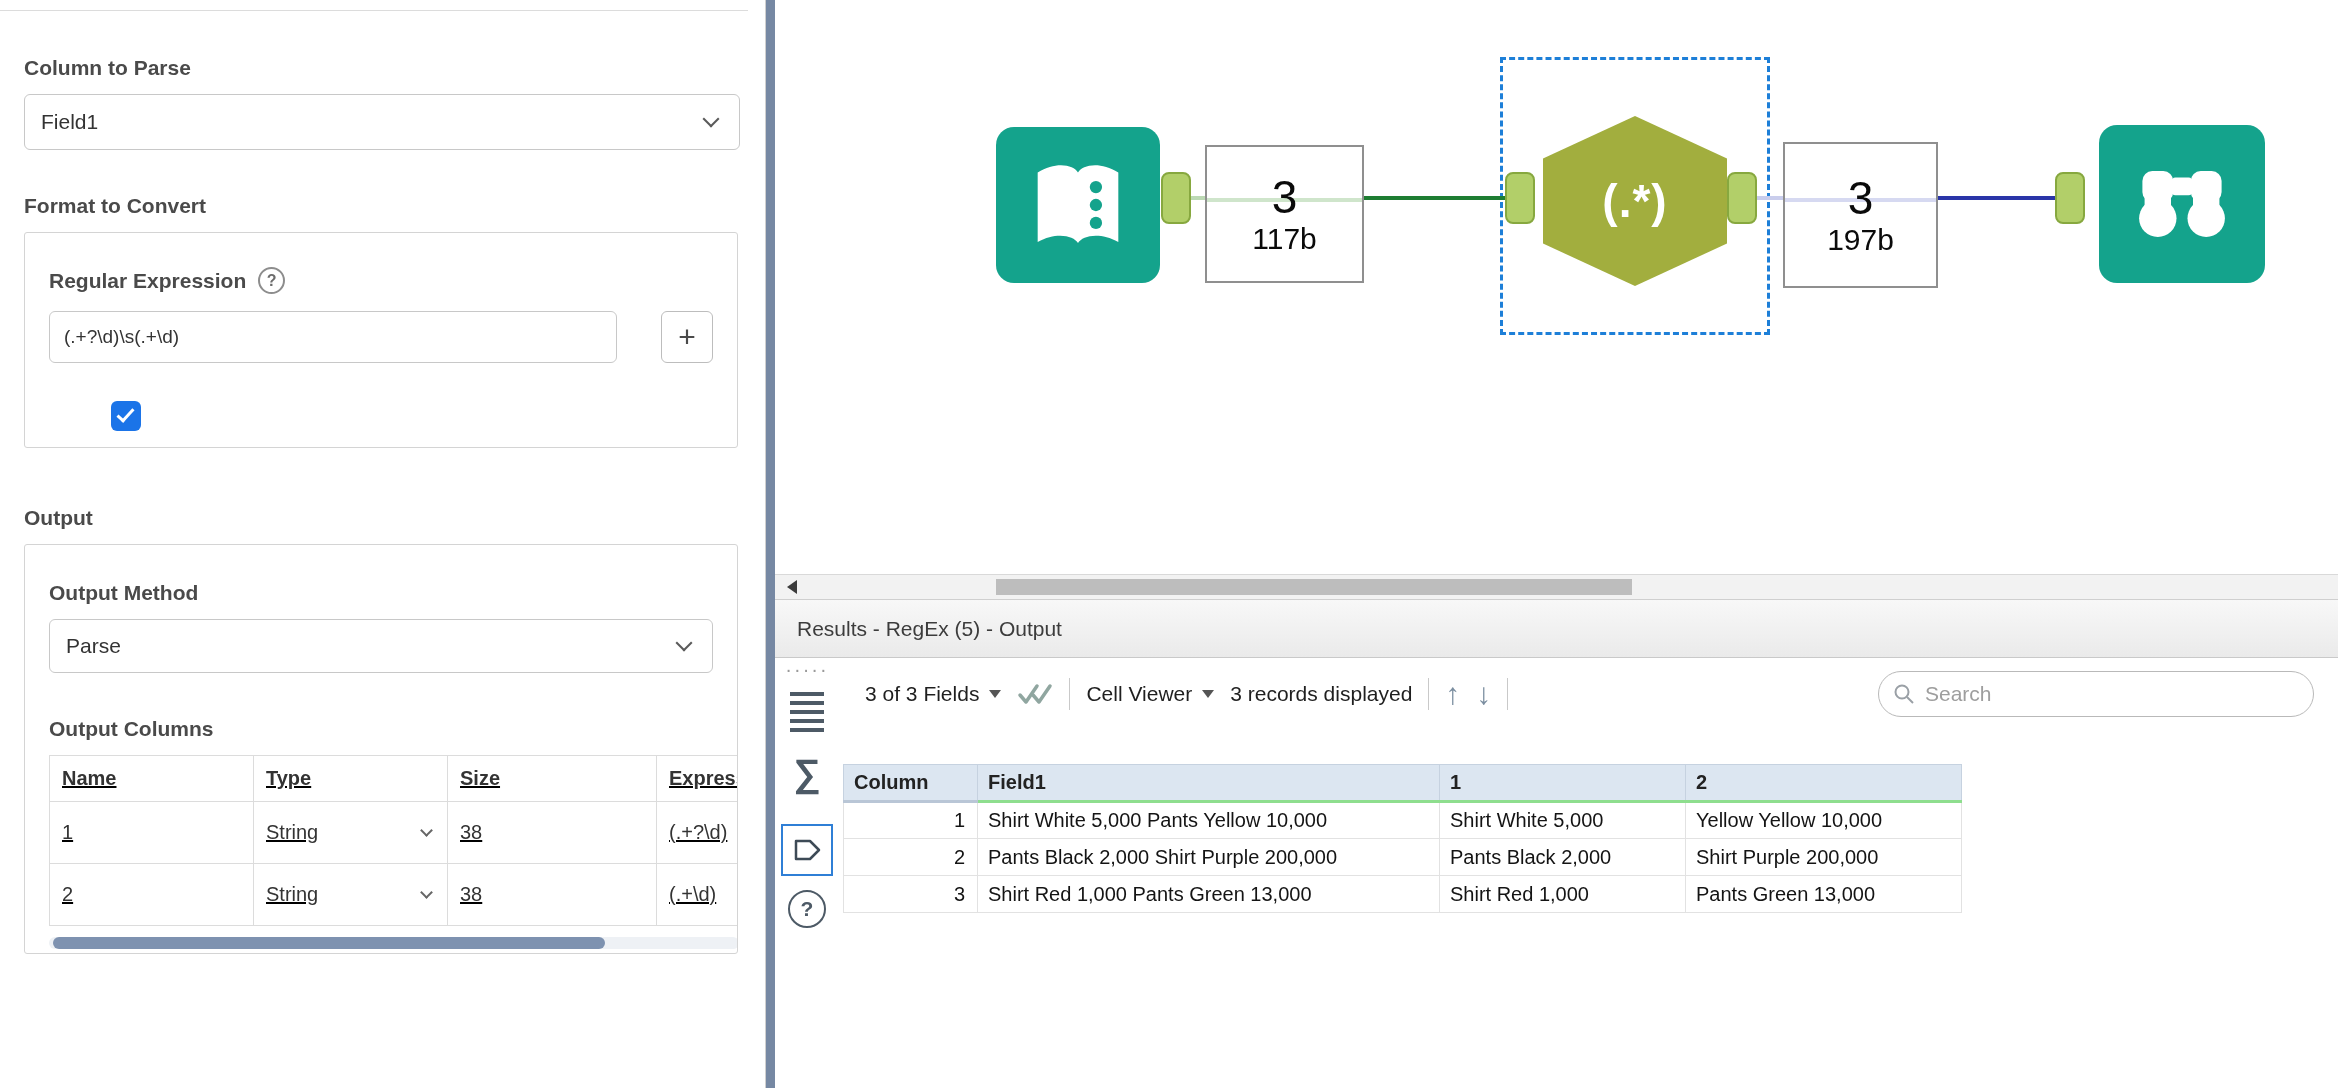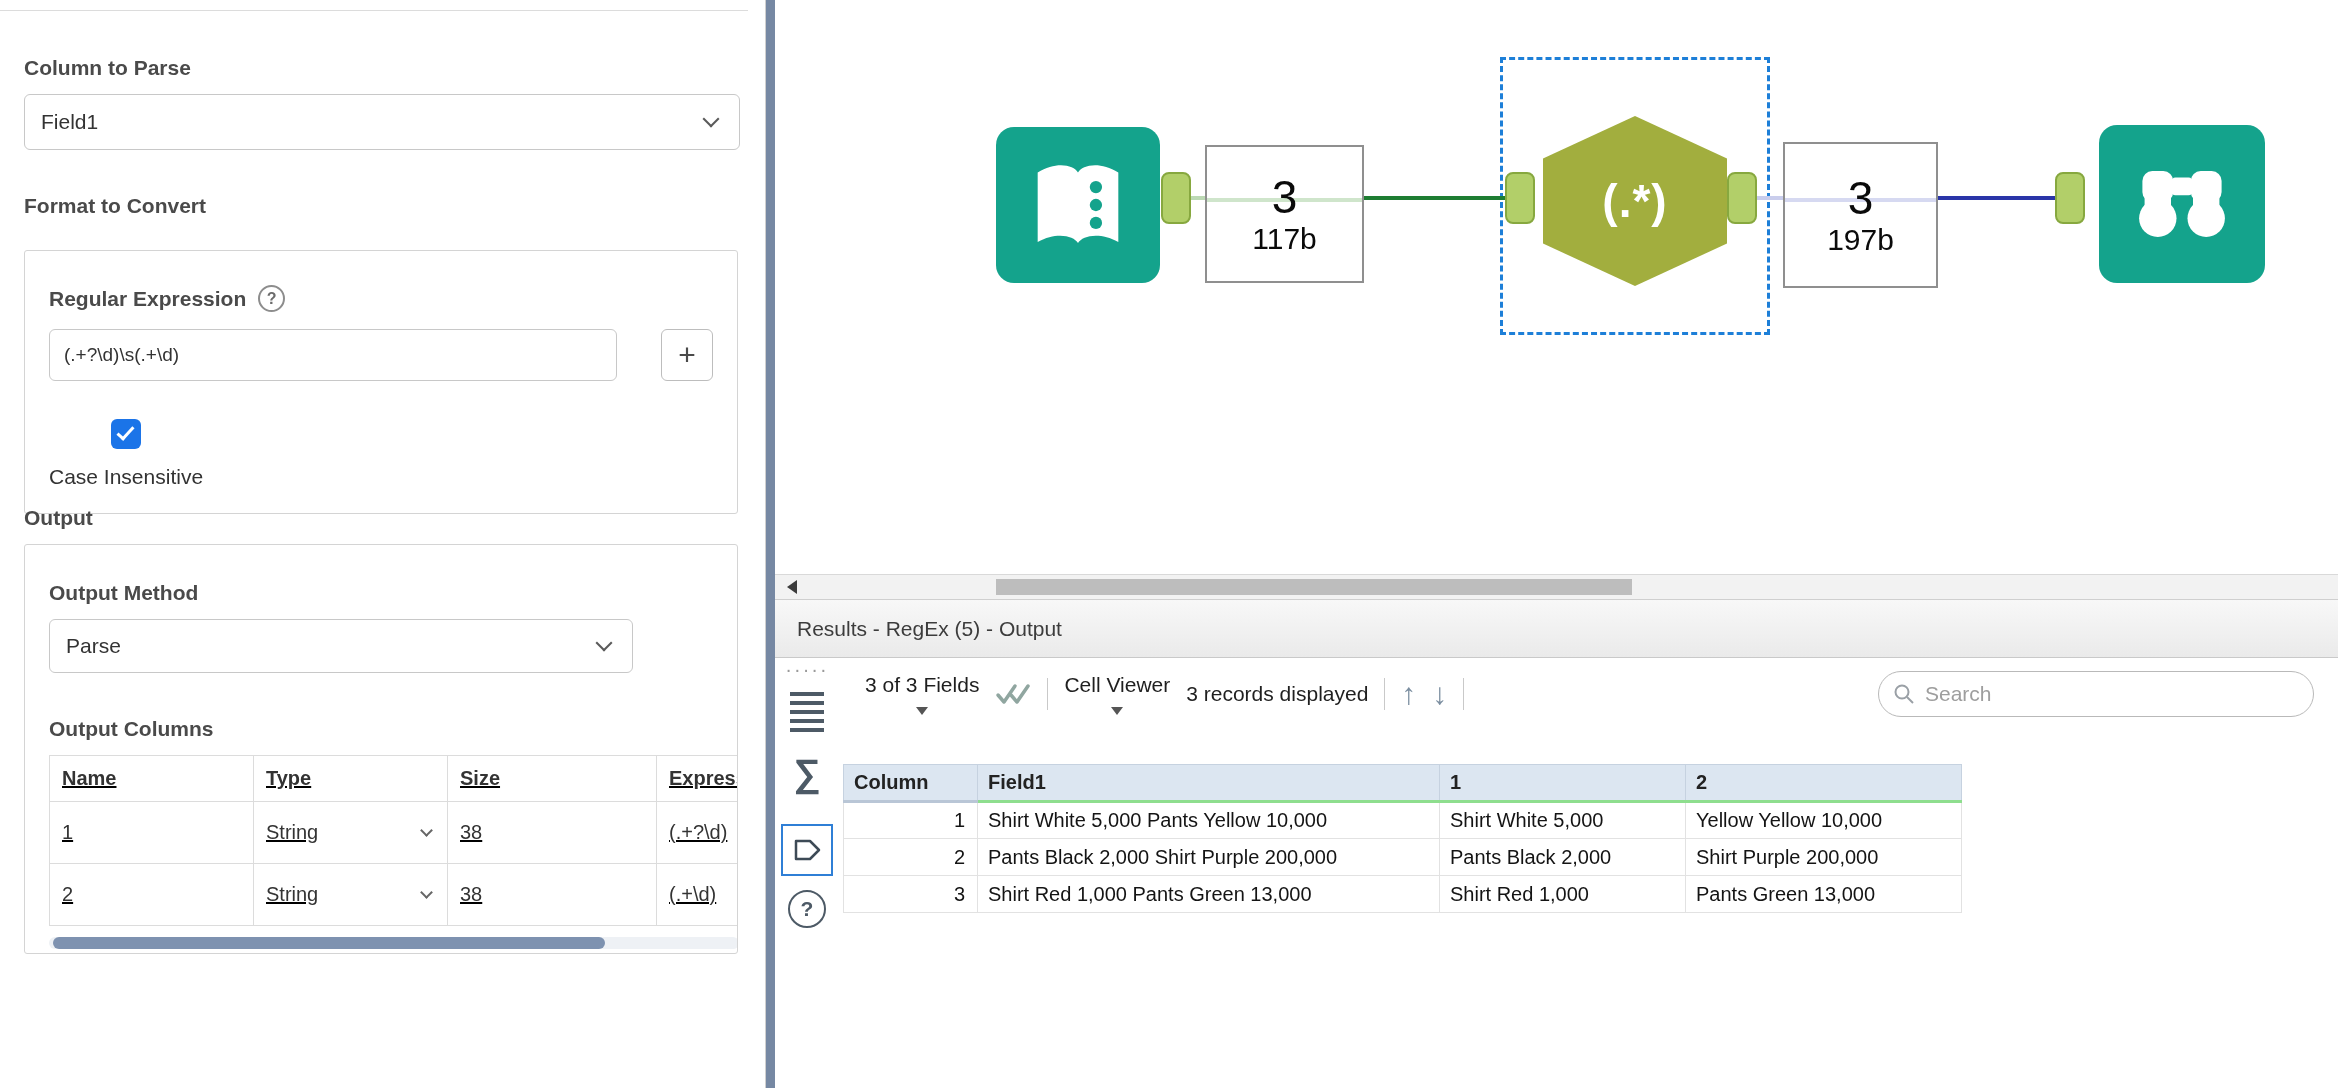--- a/index.html
+++ b/index.html
@@ -13,39 +13,39 @@
   .sec-label { font-size:21px; font-weight:600; color:#4a4a4a; }
   .lbl-column { position:absolute; left:24px; top:56px; }
   .fake-select { position:absolute; height:56px; border:1px solid #c8c8c8; border-radius:6px;
                  background:#fff; display:flex; align-items:center; padding-left:16px;
                  font-size:21px; color:#333; cursor:pointer; }
   .chev { position:absolute; right:22px; top:50%; width:12px; height:12px; margin-top:-9px;
           border-right:2px solid #5a5a5a; border-bottom:2px solid #5a5a5a; transform:rotate(45deg); }
   .select-field1 { left:24px; top:94px; width:716px; }
   .lbl-format { position:absolute; left:24px; top:194px; }
   .group { position:absolute; left:24px; width:714px; border:1px solid #d4d4d4; border-radius:3px; background:#fff; overflow:hidden; }
-  .group1 { top:232px; height:264px;margin-top:18px; }
+  .group1 { top:232px; height:216px; }
   .group2 { top:544px; height:410px; }
   .lbl-regex-row { position:absolute; left:24px; top:34px; display:flex; align-items:center; gap:12px; }
   .help-circle { width:27px; height:27px; border:2px solid #8d8d8d; border-radius:50%;
                  display:flex; align-items:center; justify-content:center;
                  font-size:16px; color:#6c6c6c; font-weight:600; cursor:pointer; }
   .regex-input { position:absolute; left:24px; top:78px; width:568px; height:52px;
                  border:1px solid #c8c8c8; border-radius:6px; padding:0 14px; font-size:19px; color:#333;
                  font-family:"Liberation Sans", sans-serif; }
   .plus-btn { position:absolute; left:636px; top:78px; width:52px; height:52px; background:#fff;
               border:1px solid #bdbdbd; border-radius:6px; font-size:30px; color:#4a4a4a; cursor:pointer; }
   .checkbox-row { position:absolute; left:24px; top:168px; display:flex; align-items:center; gap:16px;flex-direction:column; }
   .checkbox { width:30px; height:30px; background:#1b74e8; border-radius:6px; position:relative; cursor:pointer; }
   .checkmark { position:absolute; left:10px; top:4px; width:9px; height:17px;
                border-right:3px solid #fff; border-bottom:3px solid #fff; transform:rotate(42deg); }
   .check-label { font-size:21px; color:#333; }
   .lbl-output { position:absolute; left:24px; top:506px; }
   .lbl-method { position:absolute; left:24px; top:36px; }
-  .select-parse { left:24px; top:74px; width:584px; height:54px; position:absolute;text-align:right; }
+  .select-parse { left:24px; top:74px; width:664px; height:54px; position:absolute;text-align:right; }
   .lbl-columns { position:absolute; left:24px; top:172px; }
   .cols-wrap { position:absolute; left:24px; top:210px; width:690px; overflow:hidden; }
   .cols-table { border-collapse:collapse; table-layout:fixed; width:727px;text-decoration:underline; }
   .cols-table th, .cols-table td { border:1px solid #dcdcdc; text-align:left; padding:0 12px;
                                    white-space:nowrap; overflow:hidden; }
   .cols-table th { height:46px; font-size:20px; font-weight:600; color:#333; background:#fff; }
   .cols-table td { height:62px; font-size:20px; color:#333; }
   .c-name { width:204px; } .c-type { width:194px; } .c-size { width:209px; } .c-expr { width:120px; }
   .type-cell { position:relative; }
   .chev-sm { position:absolute; right:16px; top:50%; width:9px; height:9px; margin-top:-7px;
@@ -114,21 +114,21 @@
              background:repeating-linear-gradient(#4d5a66 0 4px, transparent 4px 9px); }
   .i-sigma { top:96px; font-size:38px; color:#4d5a66; font-weight:600; line-height:1; }
   .i-tag-box { top:166px; width:52px; height:52px; border:2px solid #2f7fd6;
                display:flex; align-items:center; justify-content:center; }
   .i-help { top:232px; width:38px; height:38px; border:2.5px solid #4d5a66; border-radius:50%;
             display:flex; align-items:center; justify-content:center;
             font-size:21px; font-weight:700; color:#4d5a66; }
   .results-main { flex:1; min-width:0; }
   .results-toolbar { height:72px; display:flex; align-items:center; padding:0 12px 0 26px;
                      gap:16px; font-size:21px; color:#1f1f1f; }
-  .tb-btn { display:flex; align-items:center; gap:10px; cursor:pointer;flex-direction:column; }
+  .tb-btn { display:flex; align-items:center; gap:10px; cursor:pointer; }
   .tri { width:0; height:0; border-left:6px solid transparent; border-right:6px solid transparent;
          border-top:8px solid #555; }
   .tb-sep { width:1px; height:32px; background:#c9c9c9; }
   .tb-arrow { font-size:30px; color:#7b8ea0; cursor:pointer; line-height:1; }
   .search-box { margin-left:auto; margin-right:12px; position:relative; width:436px; height:46px; }
   .search-box input { width:100%; height:100%; border:1px solid #b9b9b9; border-radius:23px;
                       padding:0 16px 0 46px; font-size:21px; color:#333;
                       font-family:"Liberation Sans", sans-serif; }
   .search-box input::placeholder { color:#9e9e9e; }
   .search-icon { position:absolute; left:14px; top:11px; }

